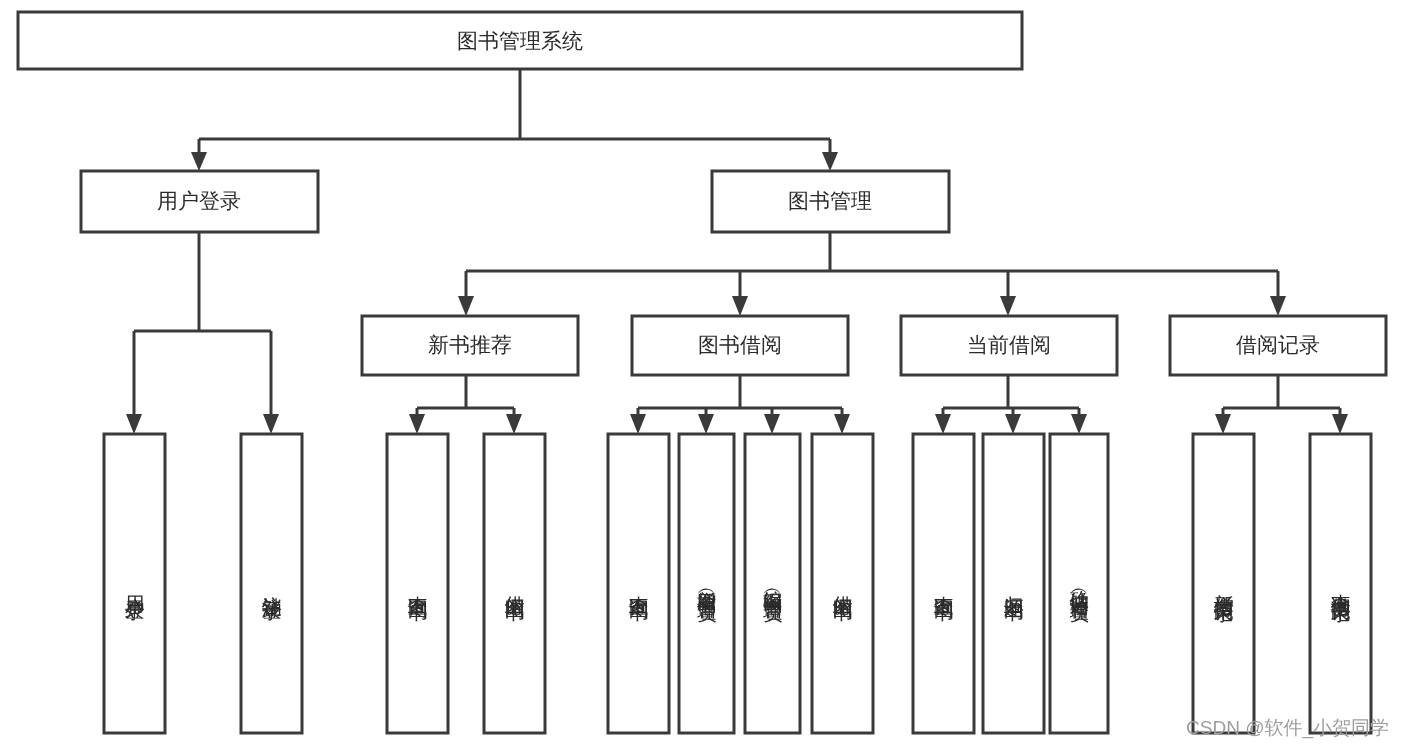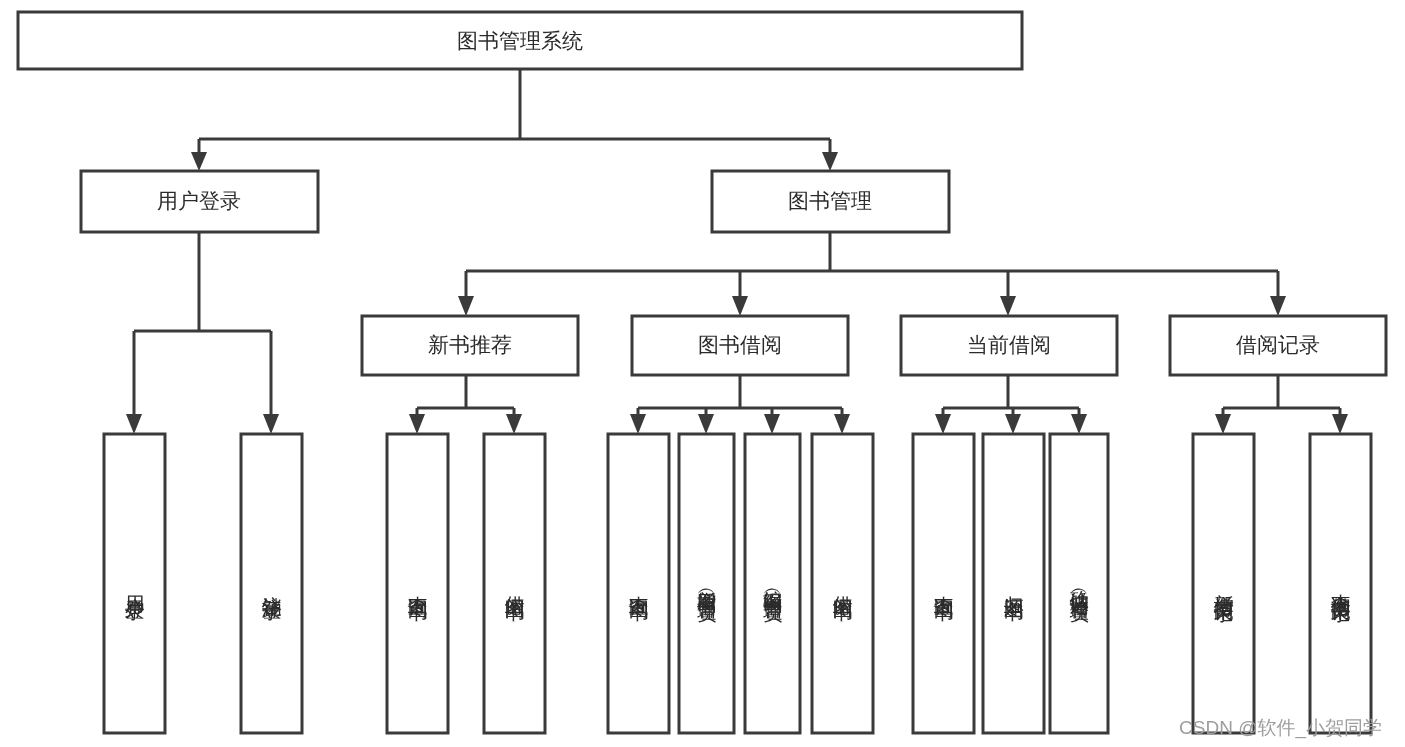--- a/index.html
+++ b/index.html
@@ -56,21 +56,21 @@
     letter-spacing: 2px;
     display: flex;
     align-items: center;
     justify-content: center;
     text-align: center;
     white-space: nowrap;
     user-select: none;
   }
   .watermark {
     position: absolute;
-    right: 23px;
+    right: 16px;
     bottom: 6px;
     font-family: "Liberation Sans", "DejaVu Sans", sans-serif;
     font-size: 19px;
     color: #9d9d9d;
     white-space: nowrap;
   }
 </style>
 </head>
 <body>
 

